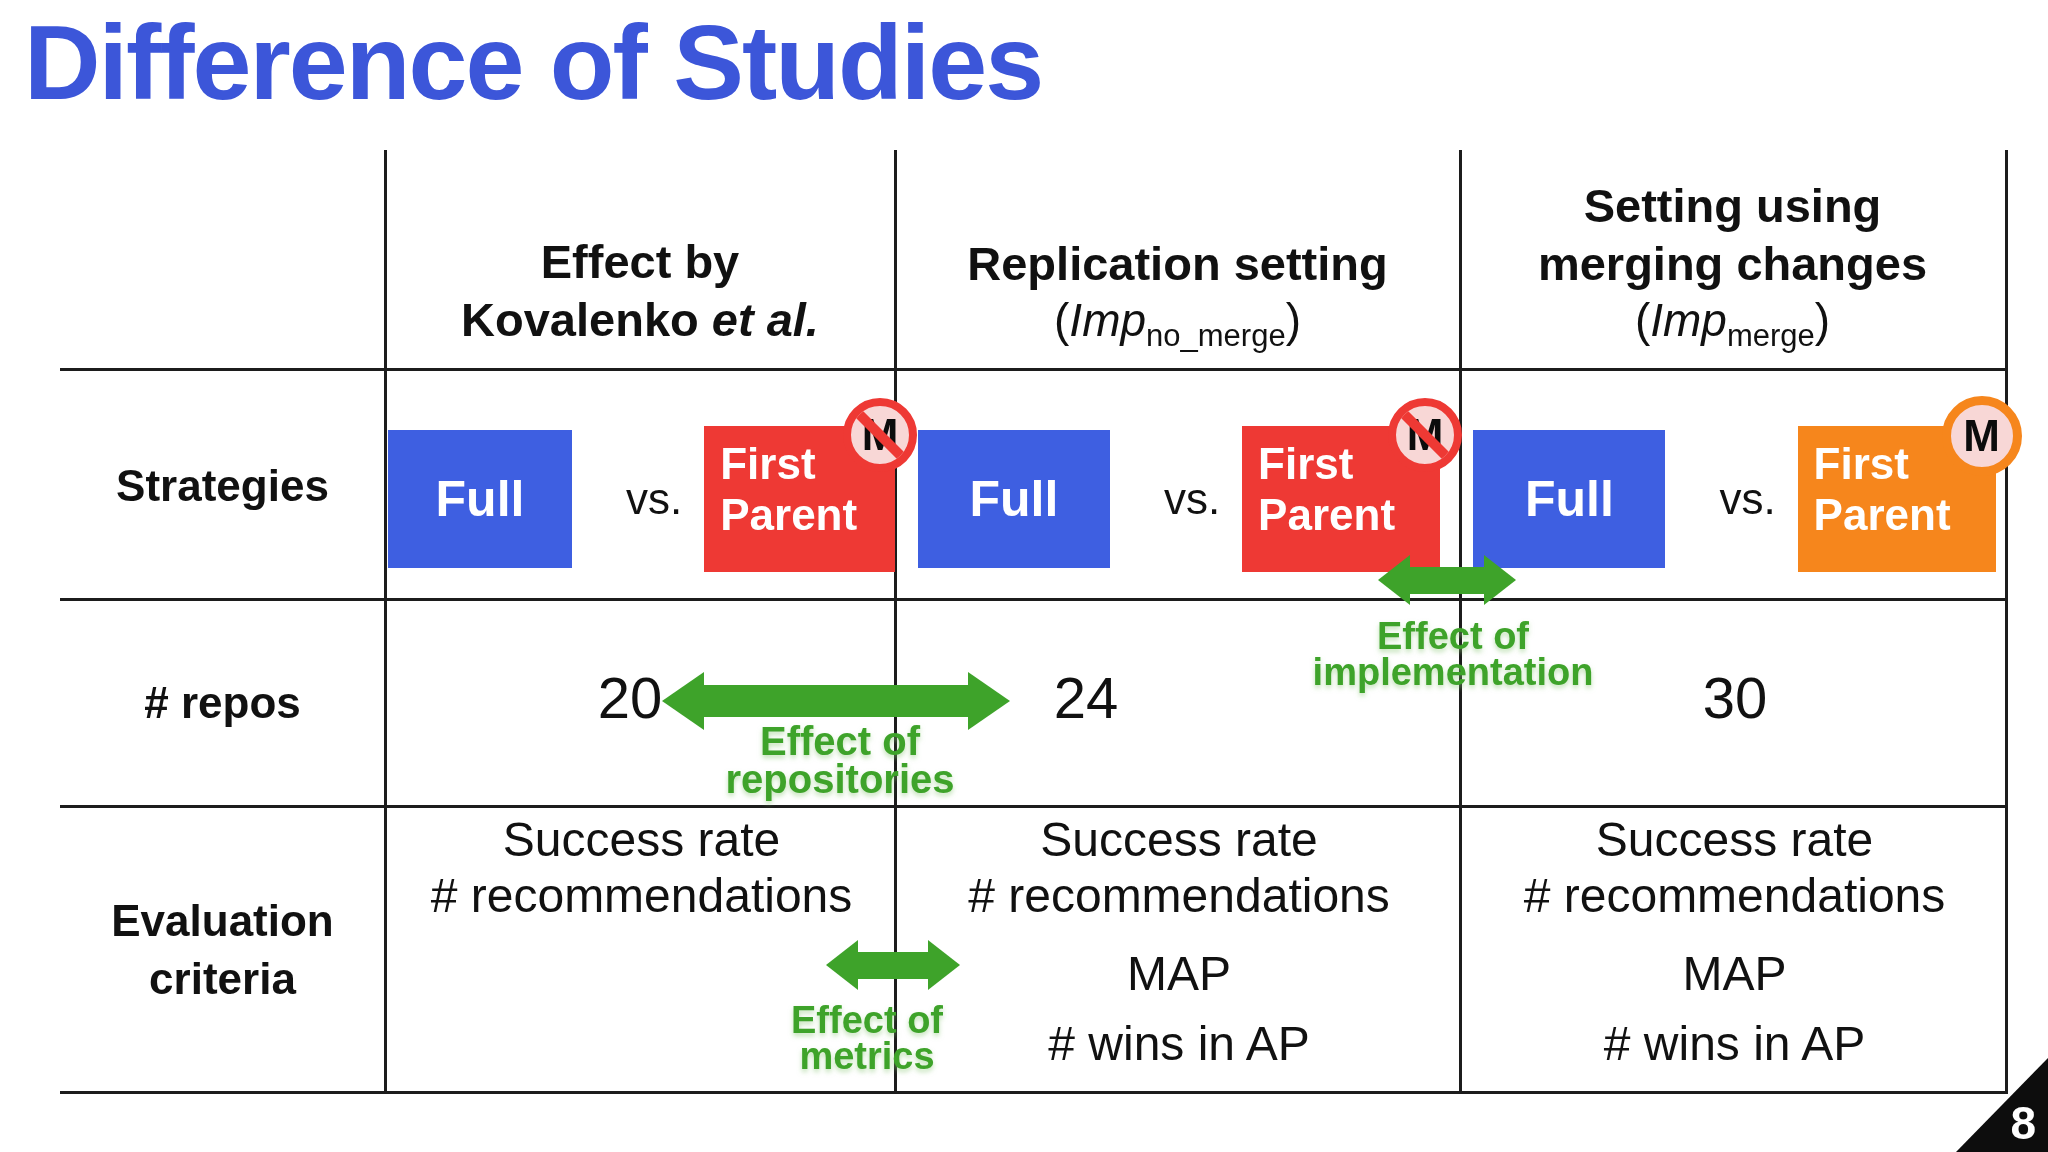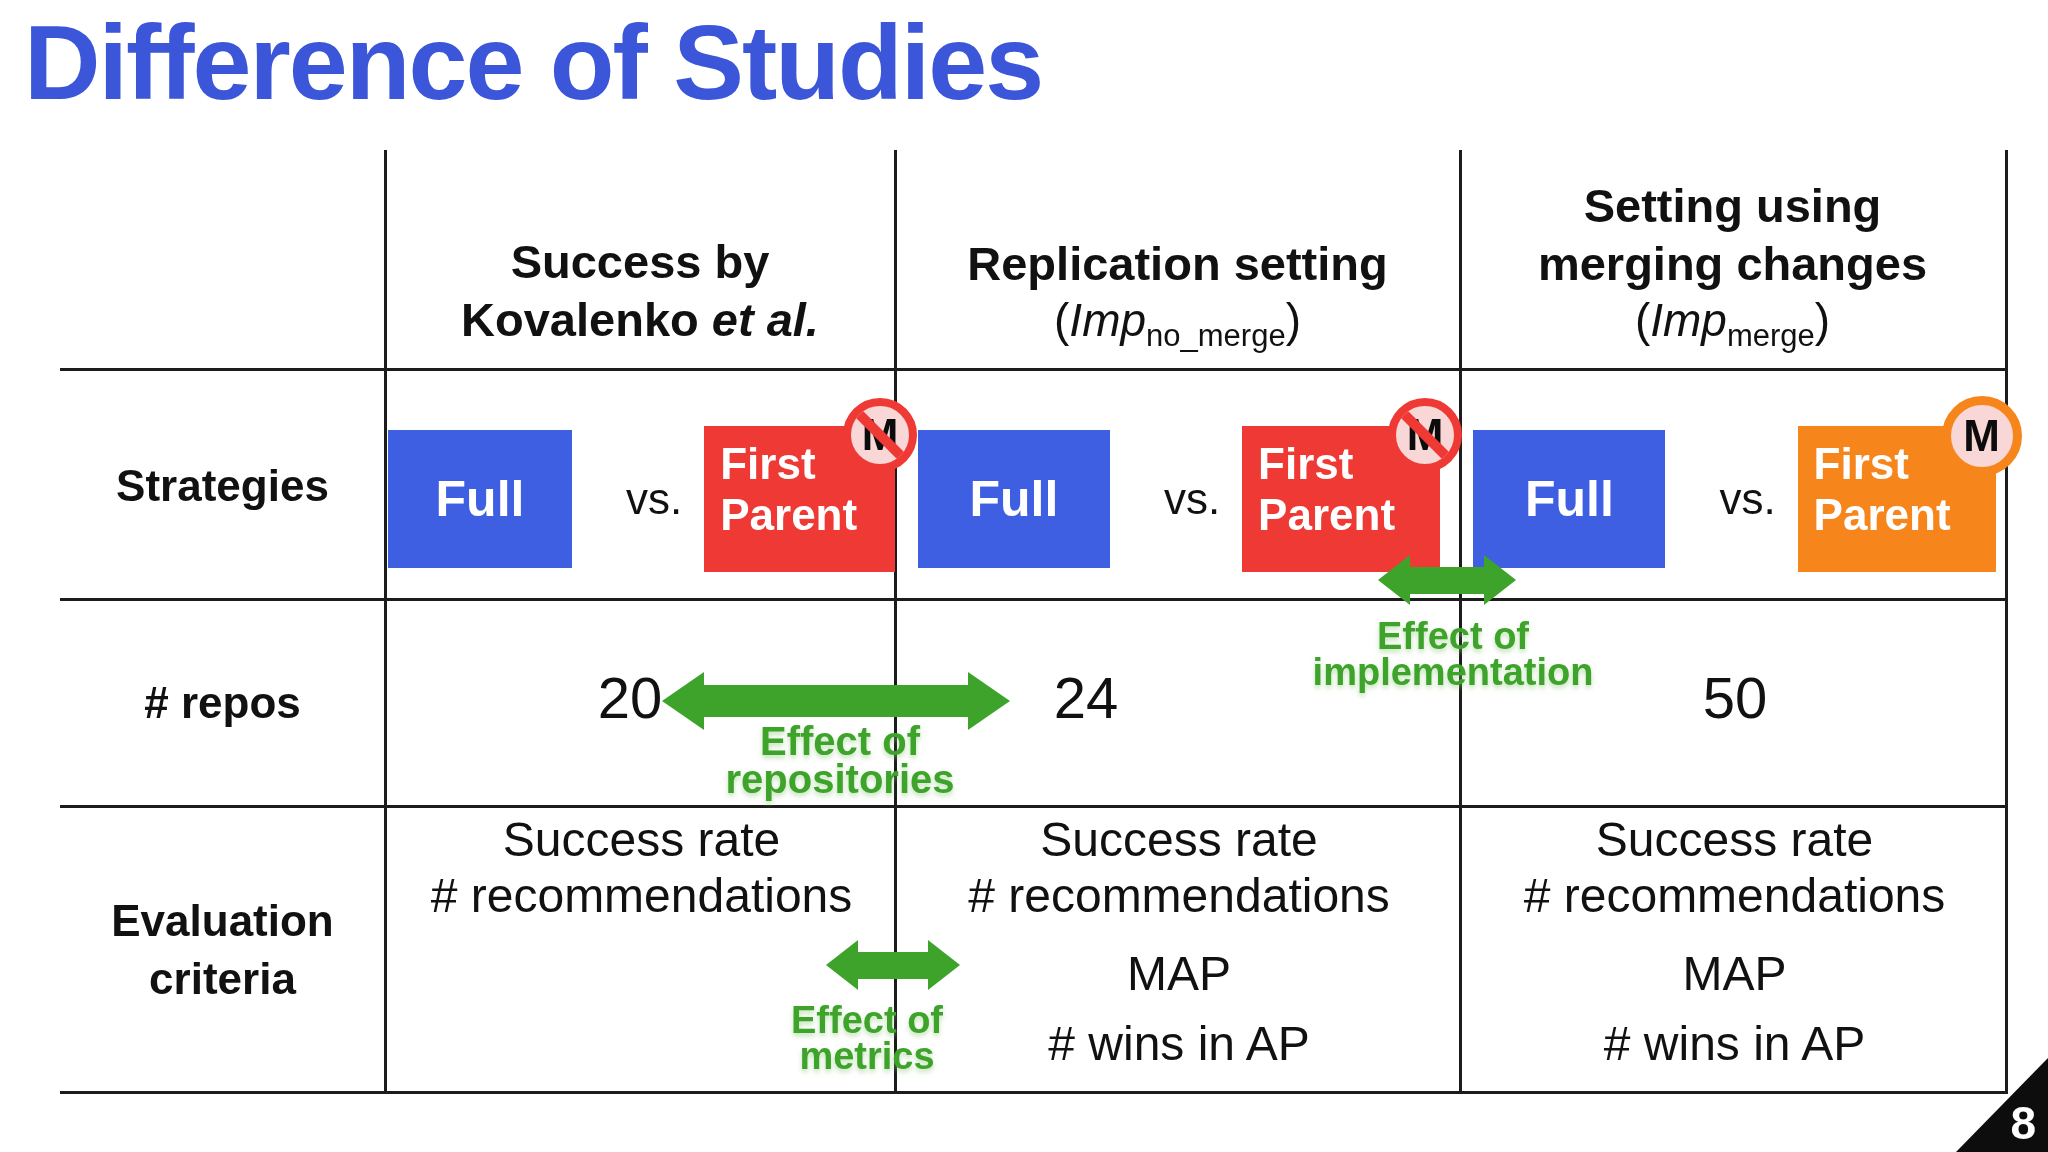--- a/index.html
+++ b/index.html
@@ -113,21 +113,21 @@
   <div class="hline" style="top:368px"></div>
   <div class="hline" style="top:598px"></div>
   <div class="hline" style="top:805px"></div>
   <div class="hline" style="top:1091px"></div>
   <div class="vline" style="left:384px"></div>
   <div class="vline" style="left:894px"></div>
   <div class="vline" style="left:1459px"></div>
   <div class="vline" style="left:2005px"></div>
 
   <div class="hcell" style="left:388px;top:150px;width:504px;height:218px">
-    <div>Success by</div>
+    <div>Effect by</div>
     <div>
       <span>Kovalenko</span>
       <i>et al.</i>
     </div>
   </div>
 
   <div class="hcell" style="left:898px;top:150px;width:559px;height:218px">
     <div>Replication setting</div>
     <div class="imp-line">
       <span>(</span><i>Imp</i><span class="subs">no_merge</span><span>)</span>
@@ -192,21 +192,21 @@
       <div>First</div>
       <div>Parent</div>
       <div class="mcircle orangering">
         <span class="mglyph">M</span>
       </div>
     </div>
   </div>
 
   <div class="repnum" style="left:562px">20</div>
   <div class="repnum" style="left:1018px">24</div>
-  <div class="repnum" style="left:1667px">50</div>
+  <div class="repnum" style="left:1667px">30</div>
 
   <div class="darrow" style="left:662px;top:672px;width:348px">
     <span class="hl"></span>
     <span class="bd"></span>
     <span class="hr"></span>
   </div>
   <div class="glabel" style="left:688px;top:722px;width:304px;font-size:40px">
     <div>Effect of</div>
     <div>repositories</div>
   </div>

